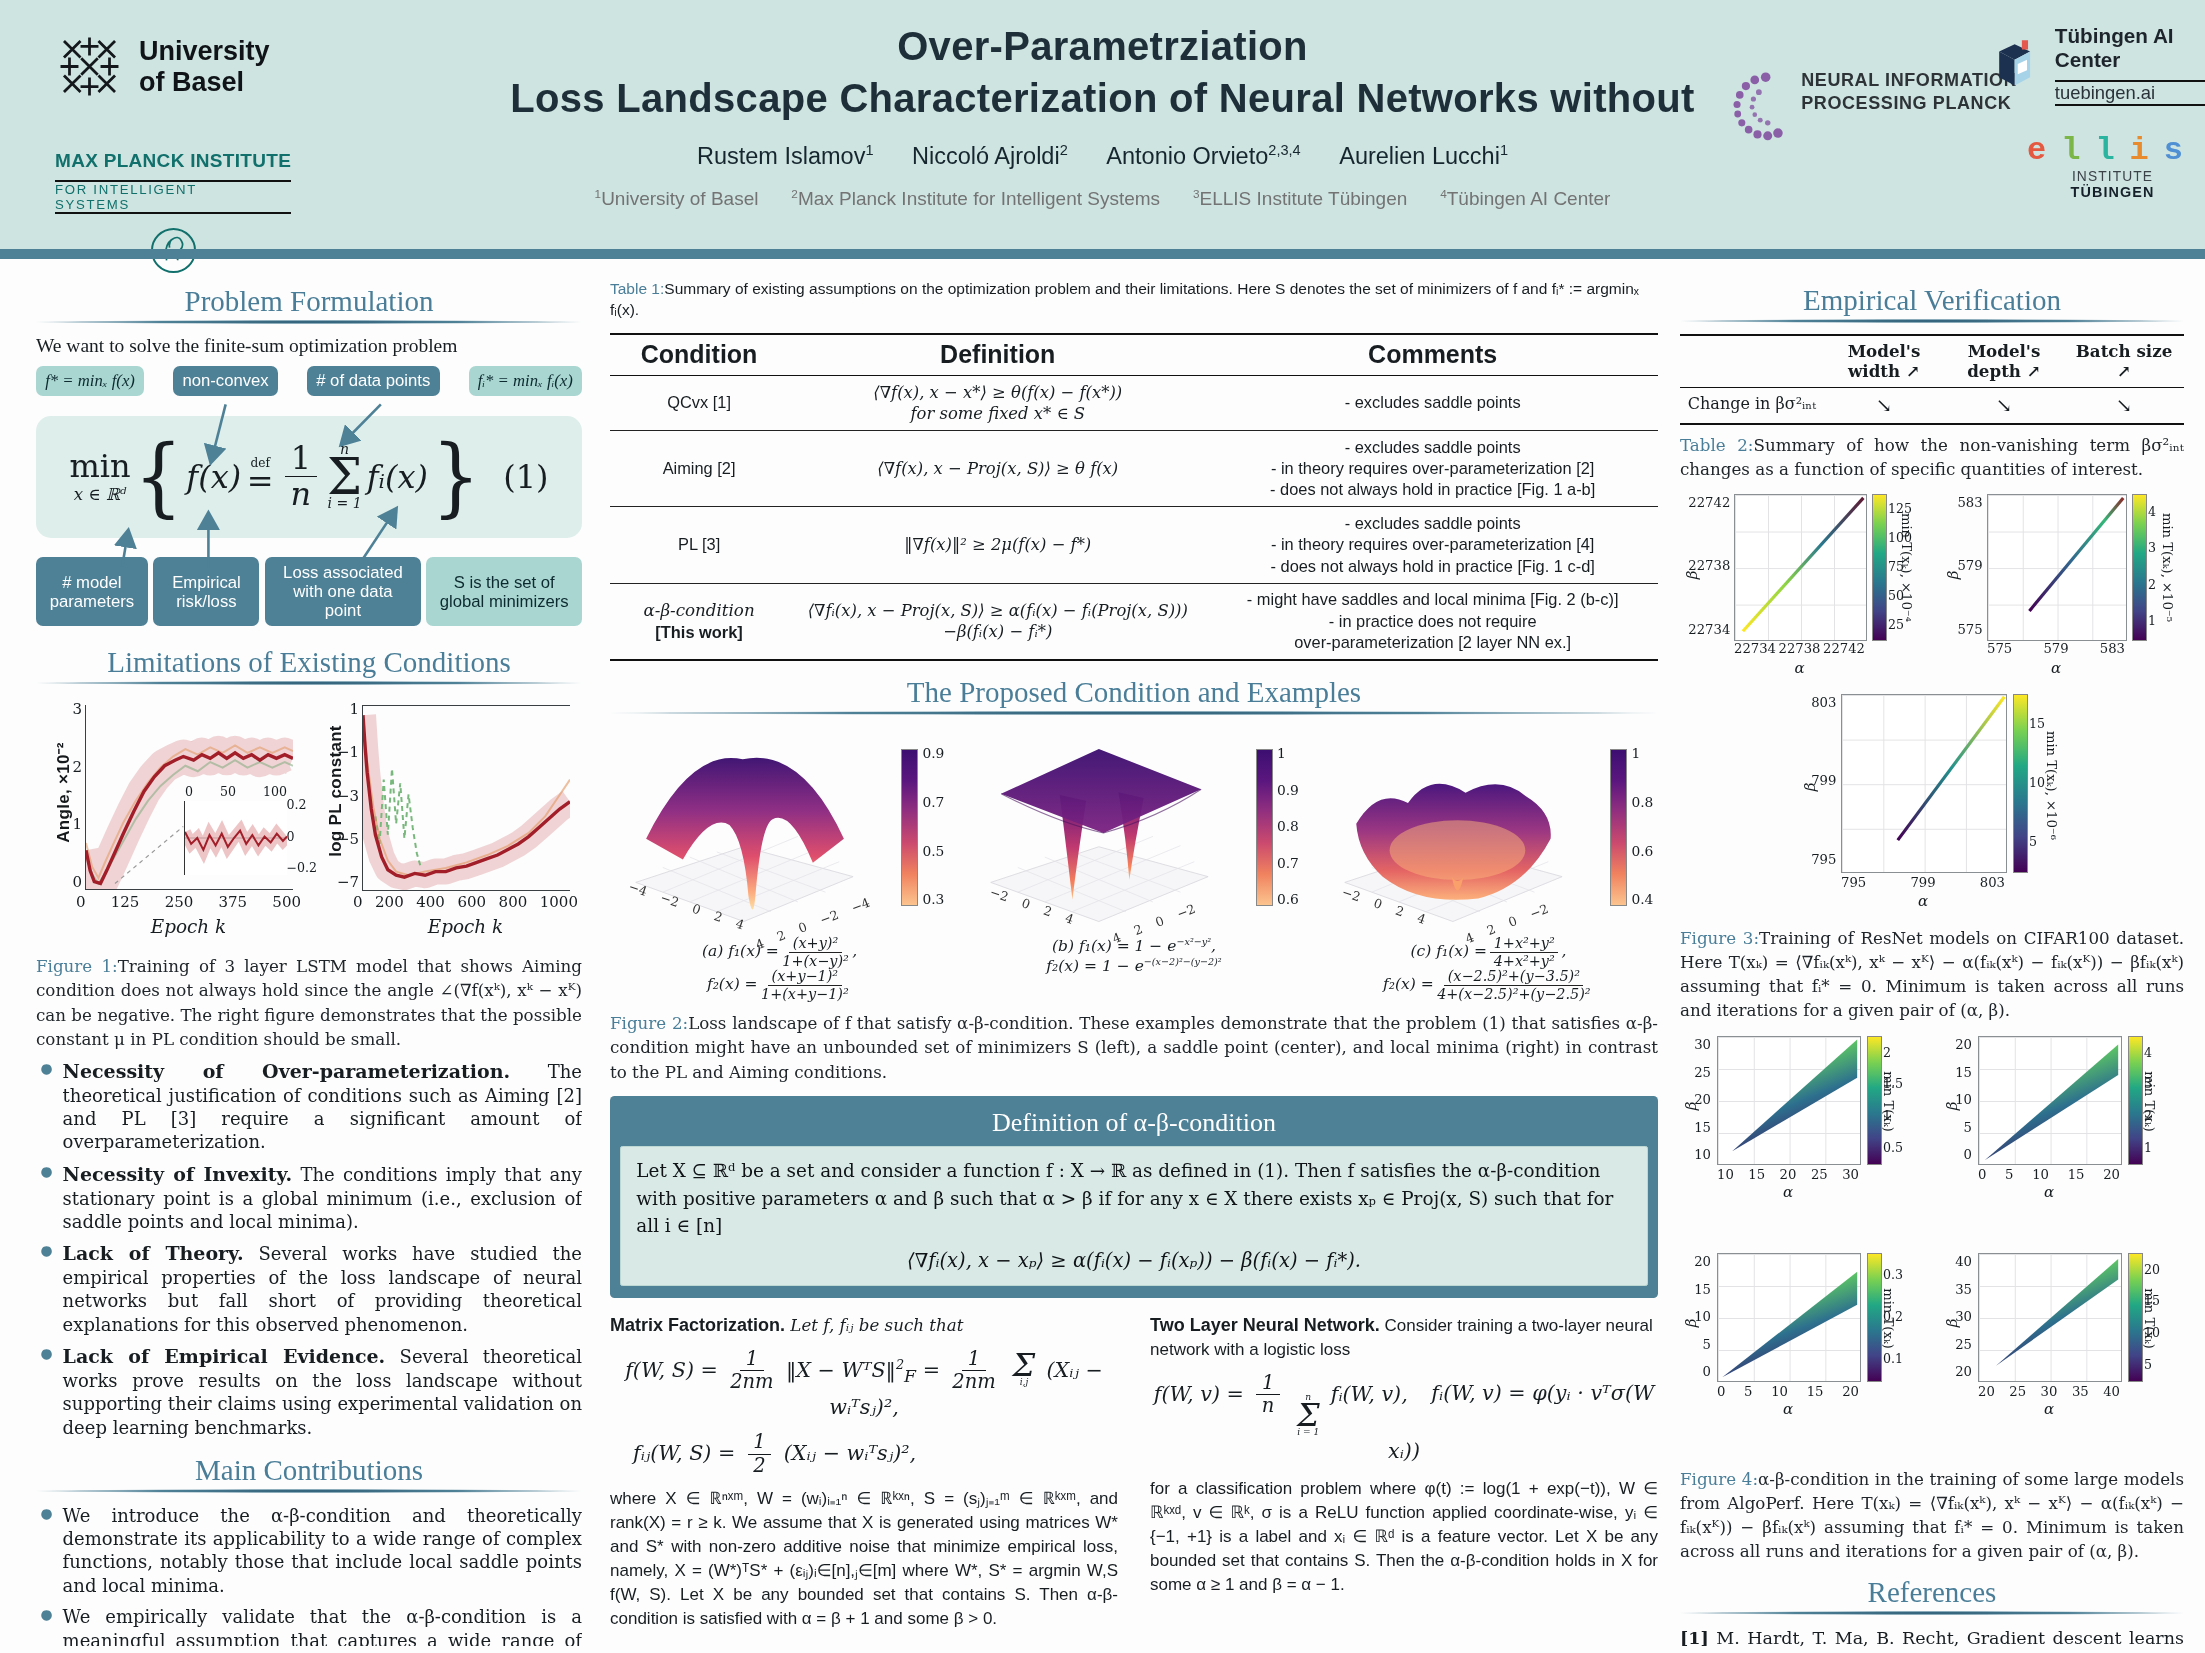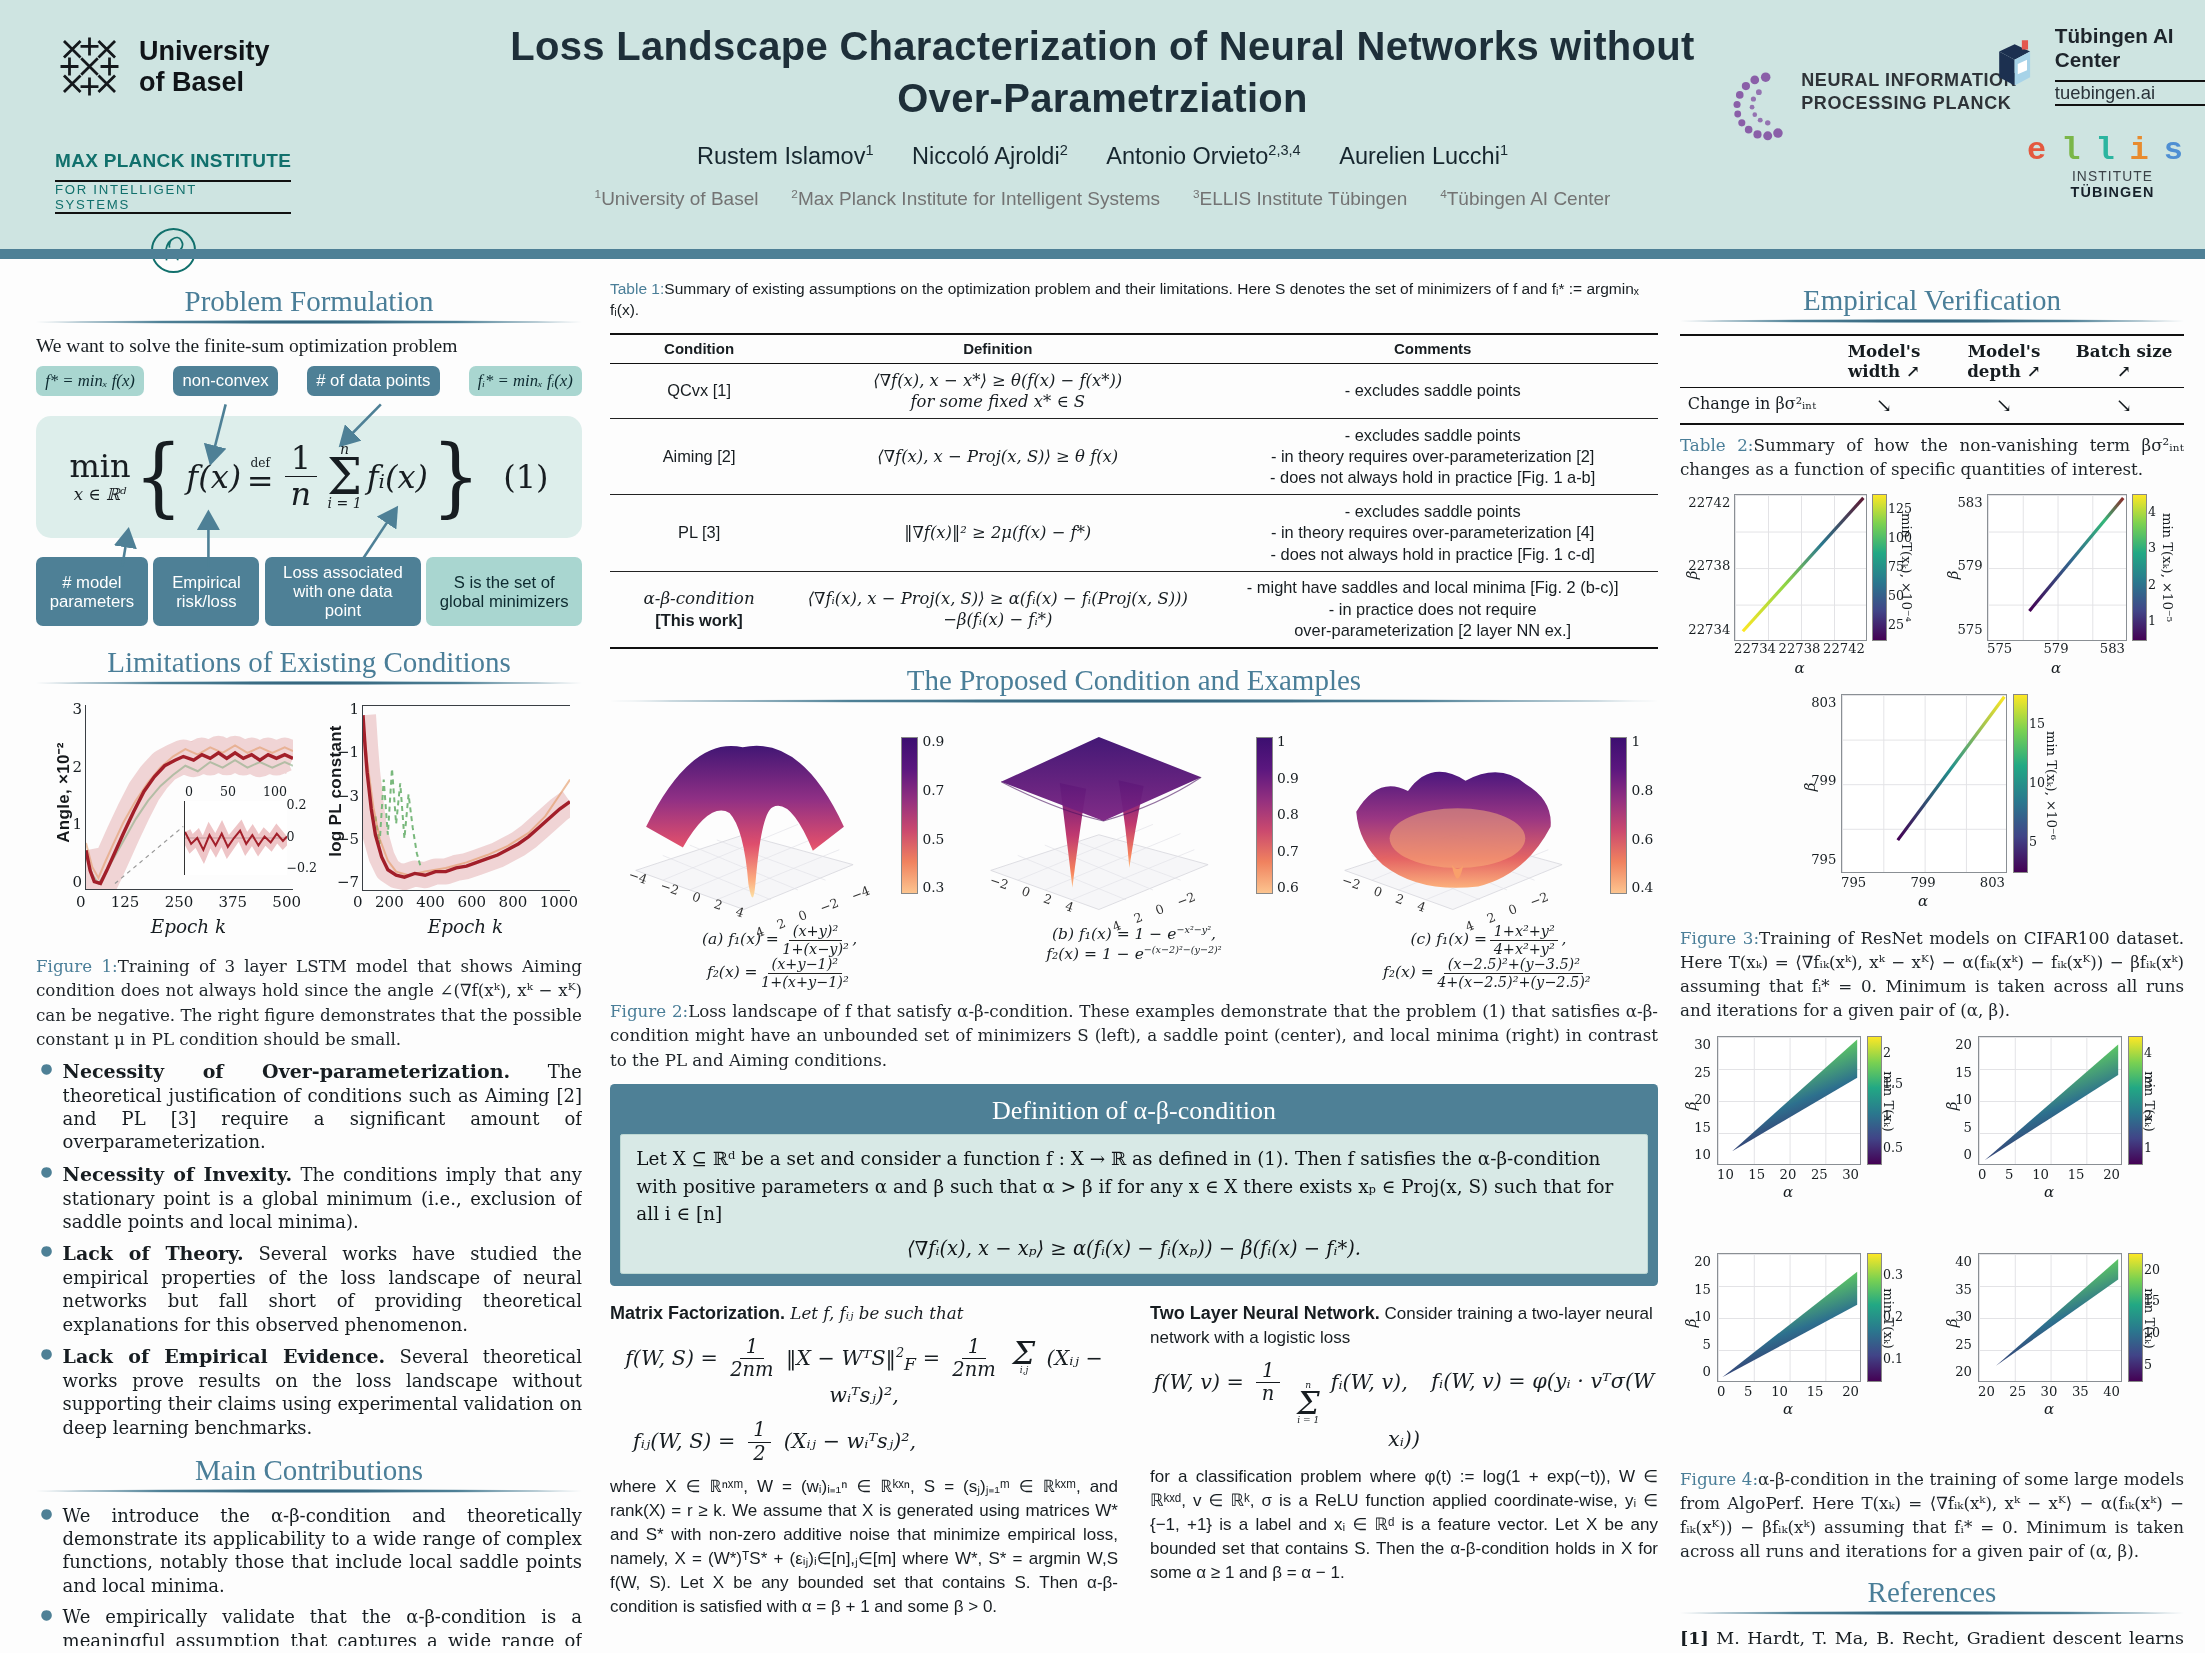--- a/index.html
+++ b/index.html
@@ -83,21 +83,21 @@
   .itop{position:absolute;left:0;top:-17px;width:100%;display:flex;justify-content:space-between;font-size:12.6px;font-family:"DejaVu Serif",serif;}
   .iright{position:absolute;right:-30px;top:-3.4px;height:78px;display:flex;flex-direction:column;justify-content:space-between;font-size:12.6px;font-family:"DejaVu Serif",serif;}
   
   ul.bl{list-style:none;margin:8px 0 0;padding:0 0 0 4.6px;}
   ul.bl li{position:relative;padding-left:22px;font-family:"DejaVu Serif",serif;font-size:18px;line-height:1.3;margin-bottom:8px;text-align:justify;}
   ul.bl li::before{content:"●";position:absolute;left:0;top:1.1px;color:#4e8096;font-size:13.8px;}
   ul.bl b{font-size:19px;}
   
   .t1cap{font-size:15.5px;line-height:1.35;margin:2.3px 0 11.5px;}
   table.t1{width:100%;border-collapse:collapse;}
-  table.t1 th{border-top:2.3px solid #111;border-bottom:1.4px solid #111;font-size:15px;padding:5.7px 3.4px;}
+  table.t1 th{border-top:2.3px solid #111;border-bottom:1.4px solid #111;font-size:25px;padding:5.7px 3.4px;}
   table.t1 td{border-bottom:1.1px solid #222;font-size:16.4px;padding:5.7px 4.6px;text-align:center;vertical-align:middle;line-height:1.3;}
   table.t1 tr.last td{border-bottom:2.3px solid #111;}
   .mathc{font-family:"DejaVu Serif",serif;font-style:italic;font-size:16.7px;}
   .cmtl span{display:block;}
   
   .f2wrap{display:flex;justify-content:space-between;margin-top:4.6px;}
   .f2p{position:relative;width:339px;}
   .f2p .surf{display:block;}
   .ax3{position:absolute;display:flex;gap:15px;font-size:12.6px;font-family:"DejaVu Serif",serif;color:#333;}
   .cb3d{position:absolute;right:31px;top:23px;width:15px;height:155px;border:0.6px solid #888;
@@ -167,22 +167,22 @@
       <div>
         <div class="t1">MAX PLANCK INSTITUTE</div>
         <div class="t2">FOR INTELLIGENT SYSTEMS</div>
       </div>
       <svg width="49" height="49" viewBox="0 0 100 100">
         <circle cx="50" cy="50" r="44" fill="none" stroke="#11706c" stroke-width="4"></circle>
         <path d="M36,70 Q30,40 46,28 Q60,18 66,30 Q72,40 64,48 Q58,54 60,62 L58,70 M46,28 Q40,34 42,44" fill="none" stroke="#11706c" stroke-width="3.5"></path>
       </svg>
     </div>
     <div class="title">
+      <div>Over-Parametrziation</div>
       <div>Loss Landscape Characterization of Neural Networks without</div>
-      <div>Over-Parametrziation</div>
     </div>
     <div class="authors">
       <span class="nm"><span>Rustem Islamov</span><sup>1</sup></span>
       <span class="nm"><span>Niccoló Ajroldi</span><sup>2</sup></span>
       <span class="nm"><span>Antonio Orvieto</span><sup>2,3,4</sup></span>
       <span class="nm"><span>Aurelien Lucchi</span><sup>1</sup></span>
     </div>
     <div class="affils">
       <span class="af"><sup>1</sup><span>University of Basel</span></span>
       <span class="af"><sup>2</sup><span>Max Planck Institute for Intelligent Systems</span></span>

